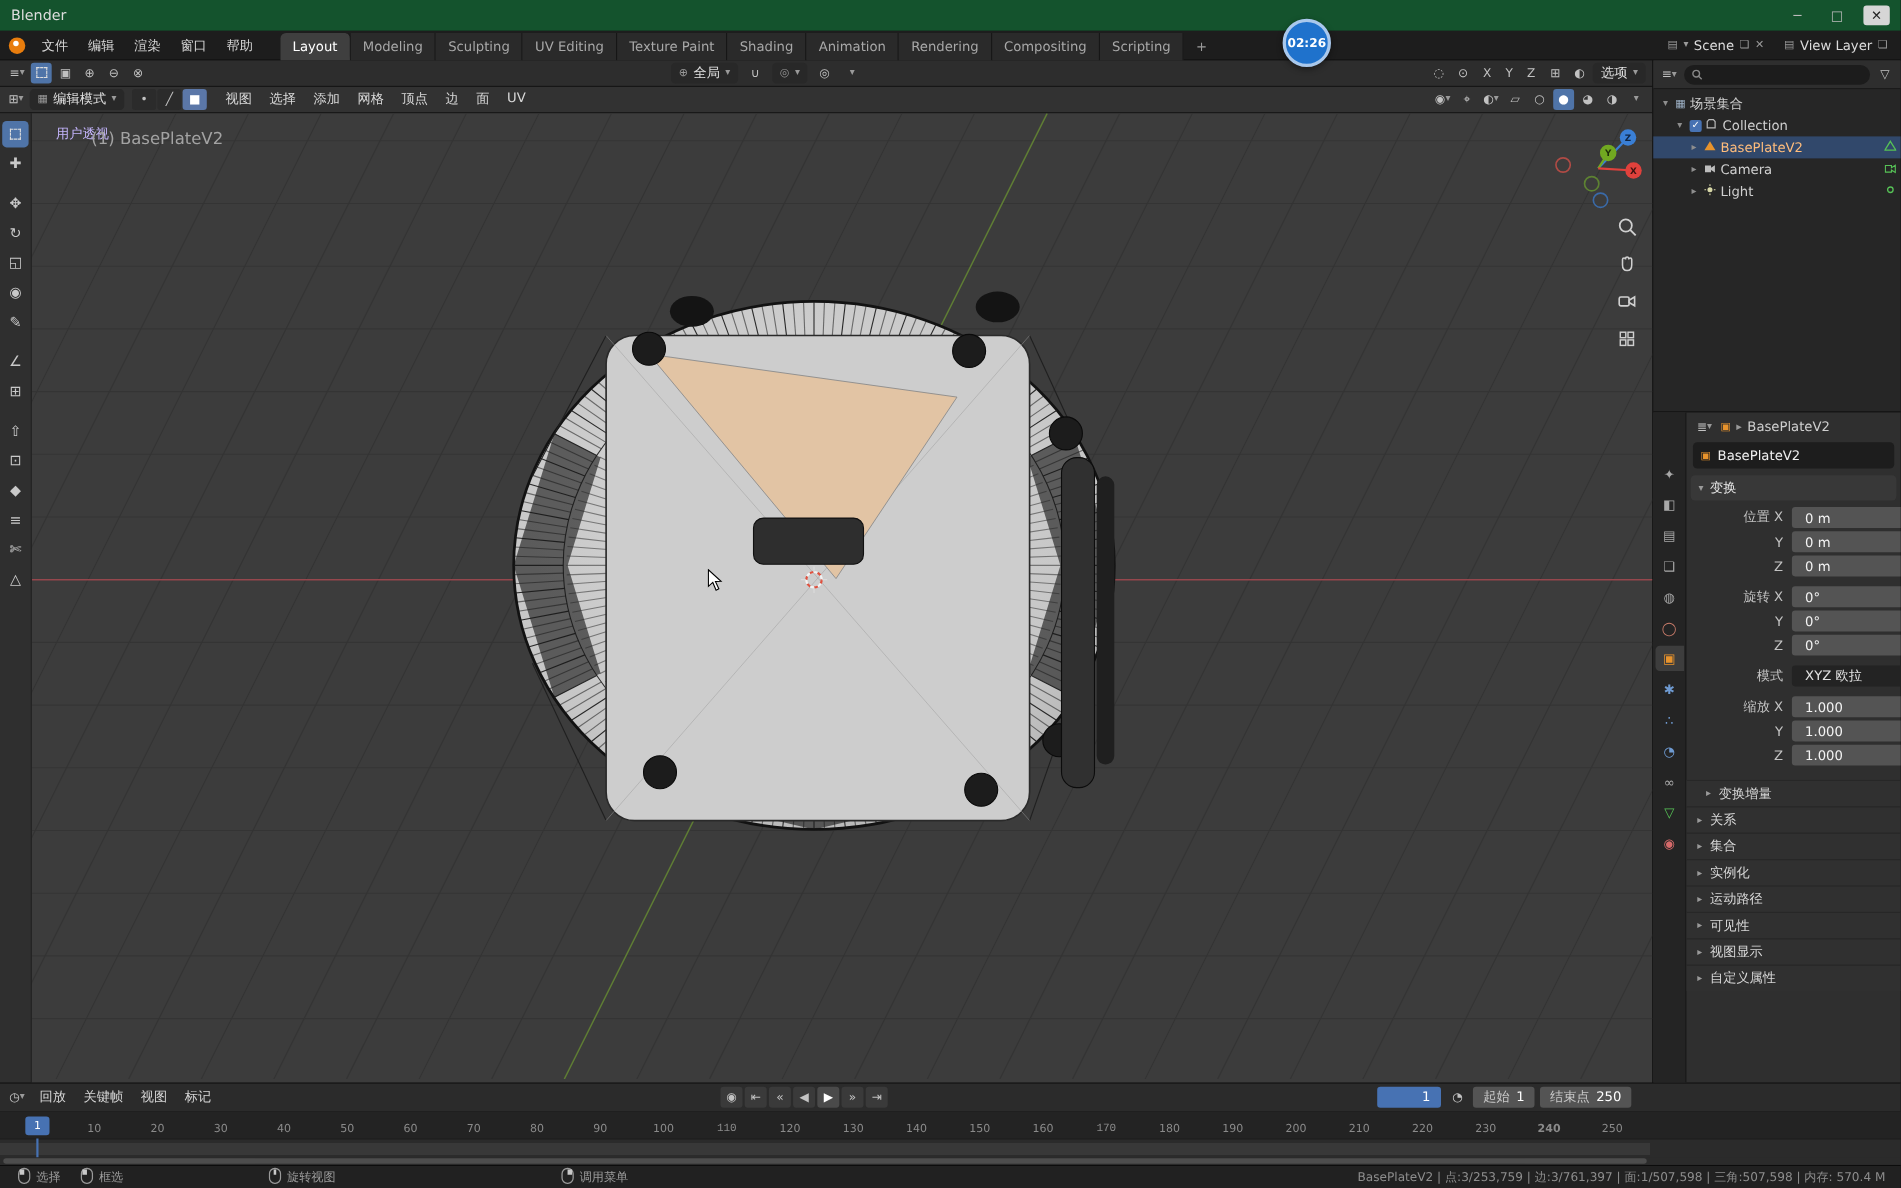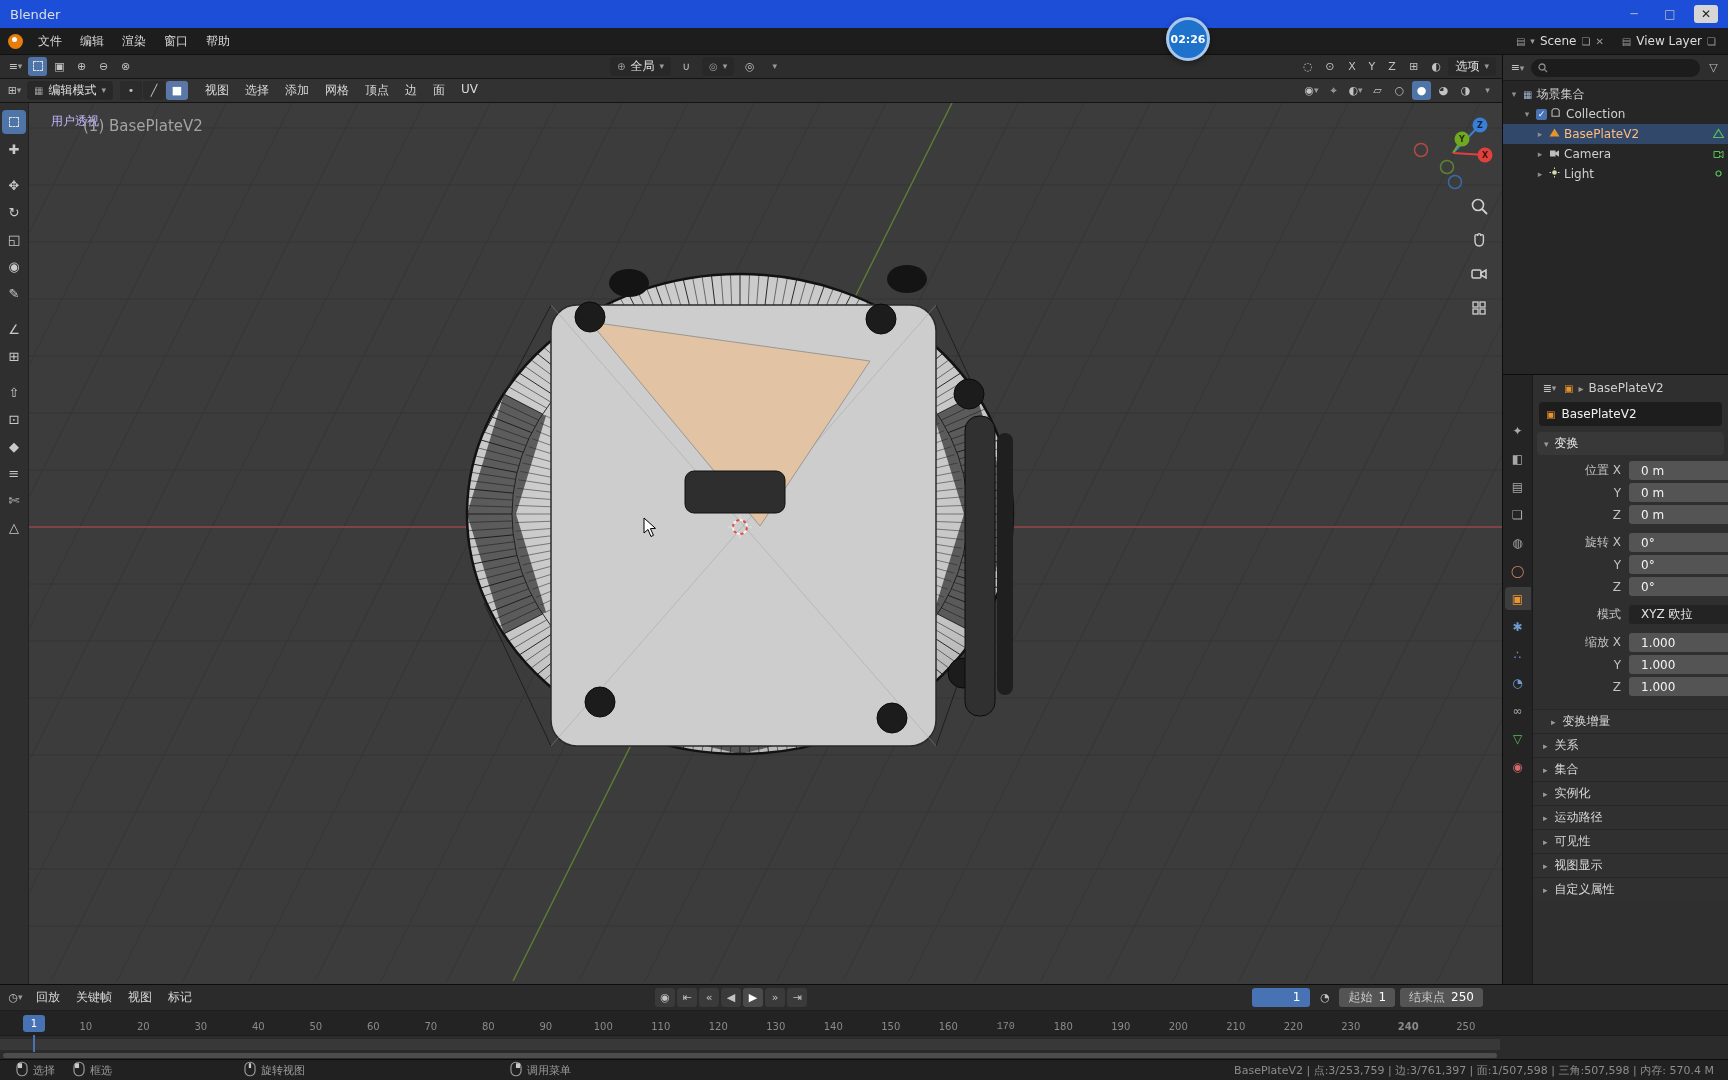--- a/index.html
+++ b/index.html
@@ -2,21 +2,21 @@
 <html><head>
 <meta charset="utf-8">
 <style>
 *{margin:0;padding:0;box-sizing:border-box}
 html,body{width:1728px;height:1080px;overflow:hidden;background:#000}
 #app{position:relative;width:1728px;height:1080px;background:#1d1d1d;
  font-family:"DejaVu Sans","Liberation Sans",sans-serif;font-size:12px;color:#cfcfcf;
  user-select:none;cursor:default}
 .row{display:flex;align-items:flex-start}
 
-.titlebar{height:28px;background:#1d4ed8;padding:0 10px;display:flex;align-items:center}
+.titlebar{height:28px;background:#14532d;padding:0 10px;display:flex;align-items:center}
 .titlebar .apptitle{font-size:13px;color:#dedede}
 .wctrls{margin-left:auto;display:flex;gap:12px;align-items:center;color:#bbb;font-size:12px}
 .wctrls .wc{width:24px;height:18px;display:flex;align-items:center;justify-content:center;border-radius:3px}
 .wctrls .wc.close{background:#d6d6d6;color:#222}
 
 .menubar{height:27px;background:#1d1d1d;display:flex;align-items:center;padding:0 8px;border-bottom:1px solid #101010}
 .blogo{width:15px;height:15px;border-radius:50%;background:#e87d0d;position:relative;margin-right:6px;flex:0 0 auto}
 .blogo:after{content:"";position:absolute;left:4px;top:3px;width:5px;height:5px;border-radius:50%;background:#fff}
 .menu-item{padding:3px 9px;color:#d6d6d6;border-radius:3px}
 .tabs{display:flex;margin-left:16px;height:27px;align-items:flex-end}
@@ -141,20 +141,33 @@
   </div>
 
   <div class="menubar">
     <span class="blogo"></span>
     <div class="row" id="top-menus">
         <span class="menu-item">文件</span>
         <span class="menu-item">编辑</span>
         <span class="menu-item">渲染</span>
         <span class="menu-item">窗口</span>
         <span class="menu-item">帮助</span>
+      </div>
+    <div class="tabs" id="workspace-tabs">
+        <span class="tab active">Layout</span>
+        <span class="tab">Modeling</span>
+        <span class="tab">Sculpting</span>
+        <span class="tab">UV Editing</span>
+        <span class="tab">Texture Paint</span>
+        <span class="tab">Shading</span>
+        <span class="tab">Animation</span>
+        <span class="tab">Rendering</span>
+        <span class="tab">Compositing</span>
+        <span class="tab">Scripting</span>
+        <span class="tab add">+</span>
       </div>
     <div class="scenebar">
       <span class="mini">▤</span>
         <span class="dd">▾</span>
       <span class="txt">Scene</span>
       <span class="mini">❏</span>
       <span class="mini">✕</span>
       <span style="width:8px"></span>
       <span class="mini">▤</span>
       <span class="txt">View Layer</span>
@@ -940,21 +953,21 @@
     <span class="tick" style="left: 85.75px;">10</span>
         <span class="tick" style="left: 143.25px;">20</span>
         <span class="tick" style="left: 200.75px;">30</span>
         <span class="tick" style="left: 258.25px;">40</span>
         <span class="tick" style="left: 315.75px;">50</span>
         <span class="tick" style="left: 373.25px;">60</span>
         <span class="tick" style="left: 430.75px;">70</span>
         <span class="tick" style="left: 488.25px;">80</span>
         <span class="tick" style="left: 545.75px;">90</span>
         <span class="tick" style="left: 603.25px;">100</span>
-        <span class="tick" style="left: 660.75px;">110</span>
+        <span class="tick" style="left: 660.75px; font-family: Liberation Mono, monospace;">110</span>
         <span class="tick" style="left: 718.25px;">120</span>
         <span class="tick" style="left: 775.75px;">130</span>
         <span class="tick" style="left: 833.25px;">140</span>
         <span class="tick" style="left: 890.75px;">150</span>
         <span class="tick" style="left: 948.25px;">160</span>
         <span class="tick" style="left: 1005.75px; font-family: Liberation Mono, monospace;">170</span>
         <span class="tick" style="left: 1063.25px;">180</span>
         <span class="tick" style="left: 1120.75px;">190</span>
         <span class="tick" style="left: 1178.25px;">200</span>
         <span class="tick" style="left: 1235.75px;">210</span>

